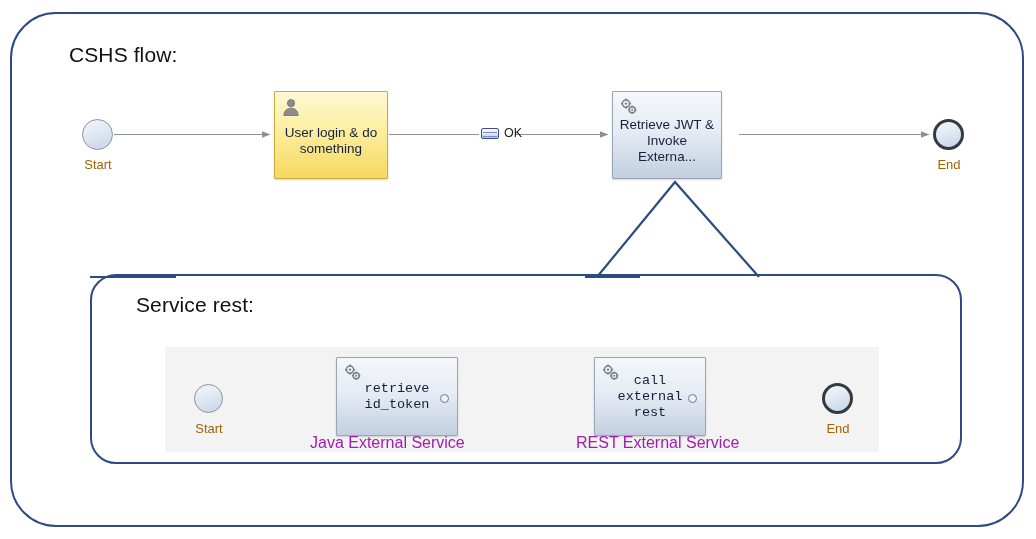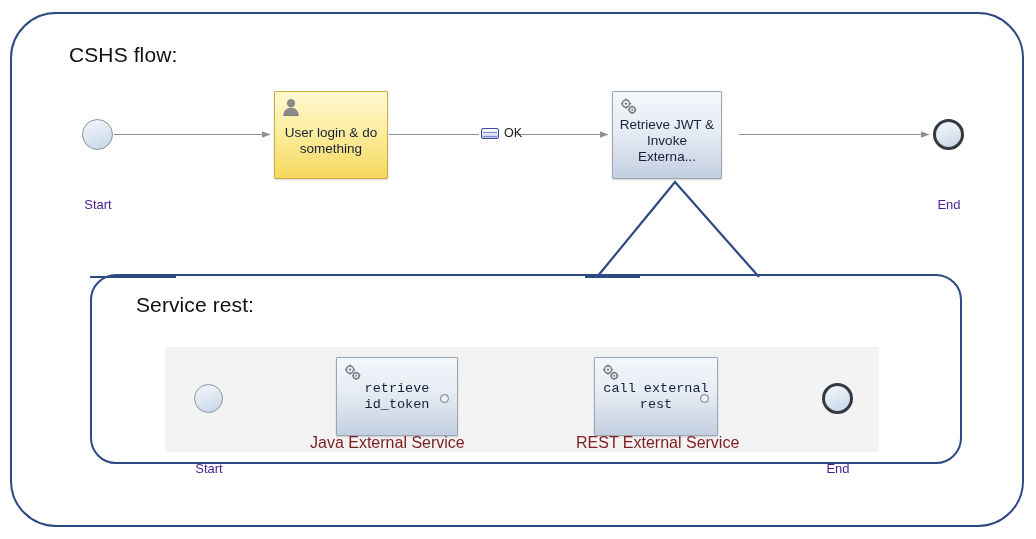--- a/index.html
+++ b/index.html
@@ -68,24 +68,23 @@
   }
   .event.start {
     border: 1.3px solid #8f9196;
   }
   .event.end {
     border: 3.2px solid #343a40;
   }
   .event-label {
     position: absolute;
     font-size: 13px;
-    color: #4c1d95;
+    color: #a16207;
     text-align: center;
     white-space: nowrap;
-    margin-top: 40px;
   }
 
   #start-main   { left: 82px;  top: 119px; width: 31px; height: 31px; }
   #start-main-label { left: 62px; top: 157px; width: 72px; }
   #end-main     { left: 933px; top: 119px; width: 31px; height: 31px; }
   #end-main-label   { left: 913px; top: 157px; width: 72px; }
 
   #start-svc    { left: 194px; top: 384px; width: 29px; height: 29px; }
   #start-svc-label  { left: 173px; top: 421px; width: 72px; }
   #end-svc      { left: 822px; top: 383px; width: 31px; height: 31px; }
@@ -125,21 +124,21 @@
   }
   .task.service {
     background: linear-gradient(180deg, #f4f7fb 0%, #e6ecf4 45%, #c3cfe0 100%);
     border: 1.2px solid #9aa6b5;
     box-shadow: 0 1px 2px rgba(0,0,0,.16);
   }
 
   #task-user     { left: 274px; top: 91px;  width: 114px; height: 88px; }
   #task-retrieve { left: 612px; top: 91px;  width: 110px; height: 88px; }
   #task-jwt      { left: 336px; top: 357px; width: 122px; height: 79px; }
-  #task-rest     { left: 594px; top: 357px; width: 124px; height: 79px; }
+  #task-rest     { left: 594px; top: 357px; width: 112px; height: 79px; }
 
   #task-jwt .task-label,
   #task-rest .task-label { margin-top: 0; font-size: 13.5px; font-family: Liberation Mono, monospace; }
 
   
   .port {
     position: absolute;
     width: 7px; height: 7px;
     border-radius: 50%;
     border: 1.2px solid #6f7782;
@@ -147,21 +146,21 @@
     right: 8px;
     top: 50%;
     margin-top: -3px;
     z-index: 4;
   }
 
   
   .annotation {
     position: absolute;
     font-size: 16px;
-    color: #7f1d1d;
+    color: #a21caf;
     white-space: nowrap;
   }
   #anno-java { left: 310px; top: 434px; }
   #anno-rest { left: 576px; top: 434px; }
 
   
   #ok-marker {
     position: absolute;
     left: 481px; top: 126px;
     display: flex;

